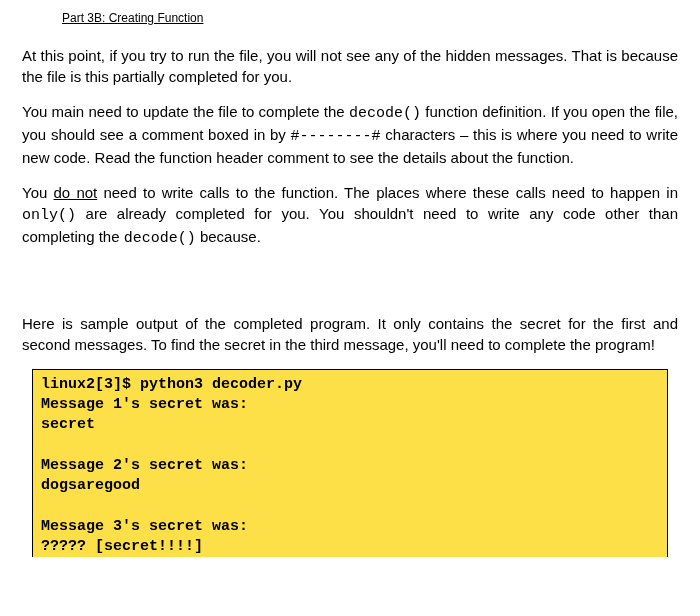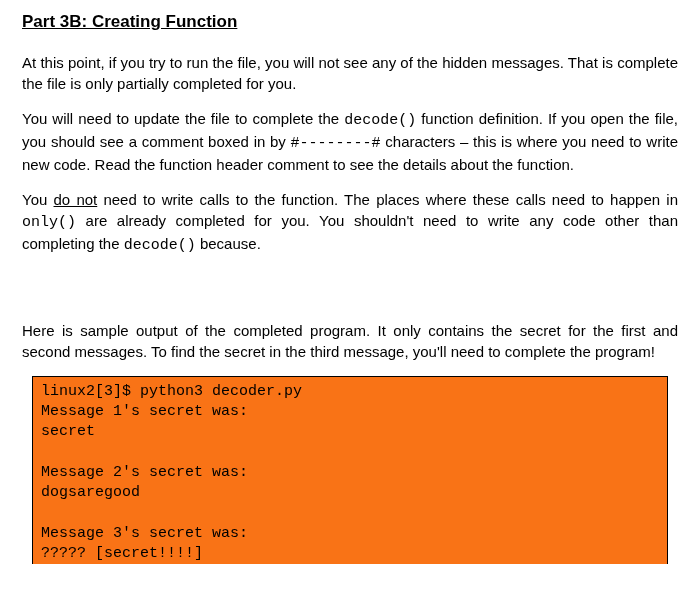--- a/index.html
+++ b/index.html
@@ -10,62 +10,63 @@
     body {
       font-family: Arial, Helvetica, sans-serif;
       font-size: 15px;
       line-height: 1.4;
       background: #fff;
       color: #000;
       width: 700px;
       padding: 10px 22px;
     }
     .heading {
-      font-weight: bold;
+      font-weight: normal;
       text-decoration: underline;
-      font-size: 17px;
+      font-size: 12px;
       margin-bottom: 18px;
+      margin-left: 40px;
     }
     .para {
       text-align: justify;
       margin-bottom: 14px;
     }
     .mono {
       font-family: "Courier New", Courier, monospace;
       font-weight: normal;
     }
     .u {
       text-decoration: underline;
       margin-top: 40px;
     }
     .gap-large {
       height: 50px;
     }
     .code-block {
       border: 1px solid #000;
       border-bottom: none;
-      background: #f97316;
+      background: #fde047;
       padding: 5px 8px 0 8px;
       margin: 8px 10px 0 10px;
       font-family: "Courier New", Courier, monospace;
-      font-weight: normal;
+      font-weight: bold;
       font-size: 15px;
       white-space: pre;
       line-height: 1.35;
     }
   </style>
 </head>
 <body>
 
 <div class="heading">Part 3B: Creating Function</div>
 
-<div class="para">At this point, if you try to run the file, you will not see any of the hidden messages.  That is complete the file is only partially completed for you.</div>
+<div class="para">At this point, if you try to run the file, you will not see any of the hidden messages.  That is because the file is this partially completed for you.</div>
 
 <div class="para">
-  <span>You will need to update the file to complete the </span><span class="mono">decode()</span><span> function definition.  If you open the file, you should see a comment boxed in by </span><span class="mono">#--------#</span><span> characters – this is where you need to write new code.  Read the function header comment to see the details about the function.</span>
+  <span>You main need to update the file to complete the </span><span class="mono">decode()</span><span> function definition.  If you open the file, you should see a comment boxed in by </span><span class="mono">#--------#</span><span> characters – this is where you need to write new code.  Read the function header comment to see the details about the function.</span>
 </div>
 
 <div class="para">
   <span>You </span><span class="u">do not</span><span> need to write calls to the function.  The places where these calls need to happen in </span><span class="mono">only()</span><span> are already completed for you.  You shouldn't need to write any code other than completing the </span><span class="mono">decode()</span><span> because.</span>
 </div>
 
 <div class="gap-large"></div>
 
 <div class="para">Here is sample output of the completed program.  It only contains the secret for the first and second messages.  To find the secret in the third message, you'll need to complete the program!</div>
 

